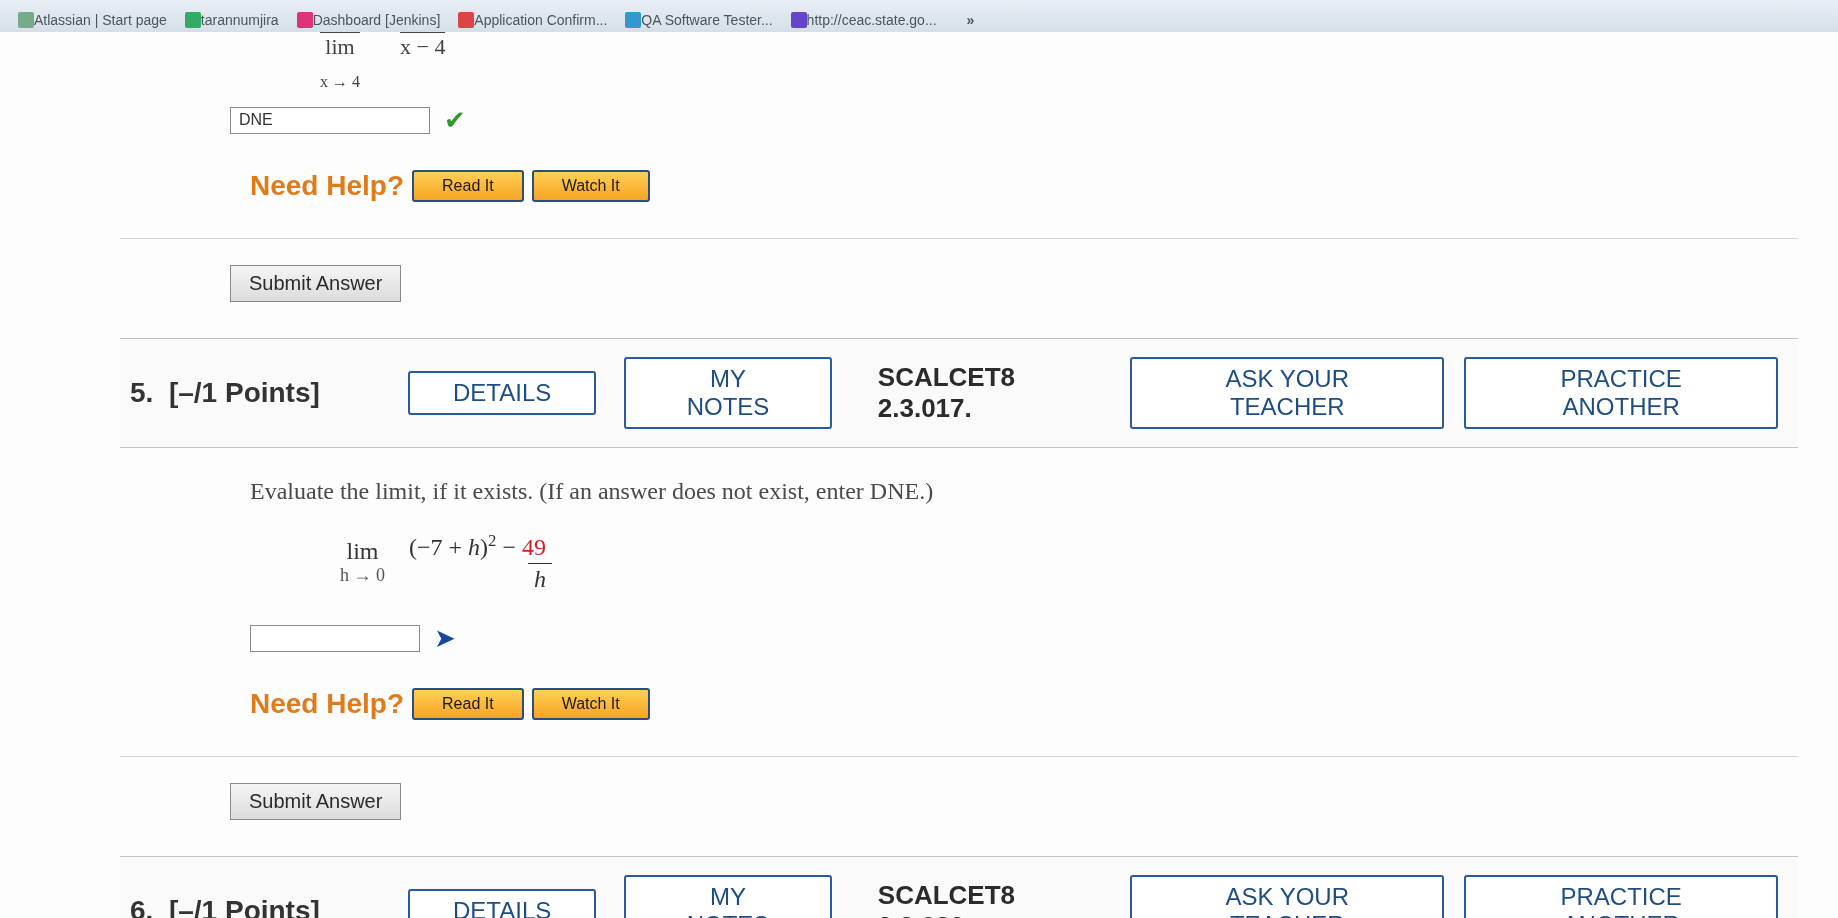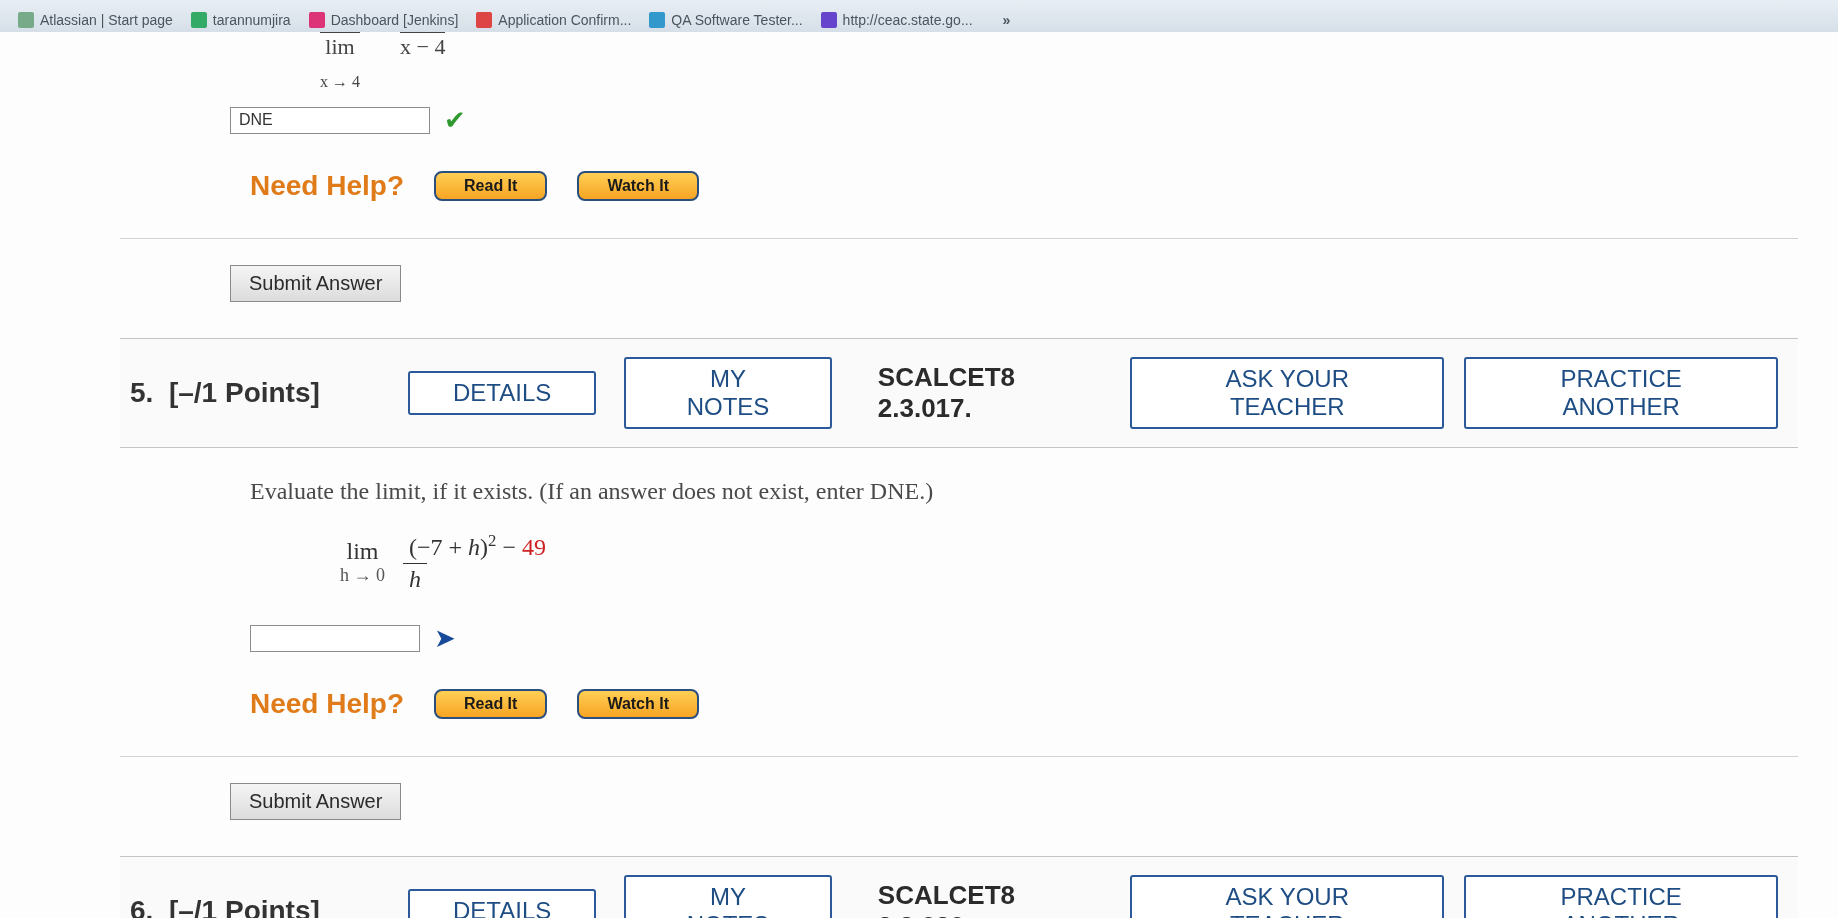--- a/index.html
+++ b/index.html
@@ -14,43 +14,43 @@
     background: linear-gradient(#e8eef4,#d6dfe8);
     height: 32px;
     display: flex;
     align-items: center;
     gap: 18px;
     padding: 0 18px;
     font-size: 14px;
     color: #4a5560;
     overflow: hidden;
   }
-  .bookmark-bar .bm { display:flex; align-items:center; gap:6px; white-space:nowrap; cursor:pointer;margin-top:8px;}
+  .bookmark-bar .bm { display:flex; align-items:center; white-space:nowrap; cursor:pointer;margin-top:8px;}
   .bm-ico { width:16px; height:16px; background:#7a8; border-radius:2px; display:inline-block;}
   .content {
     padding: 0 40px 80px 120px;
     background: #fdfdfd;
   }
   .math-row { display:flex; gap:40px; font-family: "Times New Roman", serif; font-size:22px; color:#444; padding-left:200px;}
   .lim-block { text-align:center; line-height:1.1;}
   .lim-top { border-top:1px solid #444; padding-top:2px;}
   .lim-sub { font-size:16px;margin-top:14px;}
   .answer-row { display:flex; align-items:center; gap:14px; margin:14px 0 28px 110px;}
   input.ans {
     width: 200px; height:27px; border:1px solid #8c8c8c; background:#fff;
     font-size:16px; padding:2px 8px; color:#333;
   }
   .check-icon { color:#2e9a2e; font-size:26px; }
-  .need-help-row { display:flex; align-items:center; gap:30px; padding:6px 0 28px 130px;}
+  .need-help-row { display:flex; gap:8px; padding:6px 0 28px 130px;}
   .need-help-label { color:#e07b1a; font-size:28px; font-weight:600;}
   .orange-btn {
     background: linear-gradient(#ffcf55,#f7a423);
     border:2px solid #2a4f7c;
-    color:#1a1a1a; font-weight:700; font-size:16px;
-    padding:4px 28px; cursor:pointer; border-radius:8px;
+    color:#1a1a1a; font-weight:400; font-size:16px;
+    padding:4px 28px; cursor:pointer; border-radius:3px;
   }
   .submit-row { padding:18px 0 30px 110px;}
   .submit-btn {
     background: linear-gradient(#f5f5f5,#dcdcdc);
     border:1px solid #8a8a8a; color:#2b2b2b;
     font-size:20px; padding:6px 18px; cursor:pointer;
   }
   .q-header {
     display:flex; align-items:center; gap:28px;
     border-top:1px solid #c4c4c4; border-bottom:1px solid #c4c4c4;
@@ -61,21 +61,21 @@
     background:#fff; border:2px solid #2a5a9a; color:#1e4d84;
     font-size:24px; font-weight:500; padding:6px 43px; cursor:pointer;
     border-radius:3px;
   }
   .qref { font-size:26px; font-weight:700; color:#2b2b2b; margin-left:18px;}
   .right-buttons { margin-left:auto; display:flex; gap:20px;}
   .q-body { padding:30px 0 12px 130px; font-family:"Times New Roman",serif; font-size:24px; color:#4a4a4a;}
   .limit-expr { display:flex; align-items:center; gap:18px; padding:14px 0 16px 220px; font-family:"Times New Roman",serif;}
   .lim-word { display:flex; flex-direction:column; align-items:center; font-size:24px; color:#333;}
   .lim-word .sub { font-size:18px; color:#555;}
-  .frac { display:flex; flex-direction:column; align-items:flex-start; font-size:24px; color:#333;}
+  .frac { display:flex; flex-direction:column; align-items:flex-end; font-size:24px; color:#333;}
   .frac .num { padding:0 6px 2px 6px;}
   .frac .den { border-top:1.5px solid #333; padding:2px 6px 0 6px; font-style:italic;}
   .red-num { color:#c22;}
   sup { font-size:0.7em;}
   .hr { height:1px; background:#d2d2d2; margin:8px 0;}
 </style>
 </head>
 <body>
 
 <div class="bookmark-bar">

